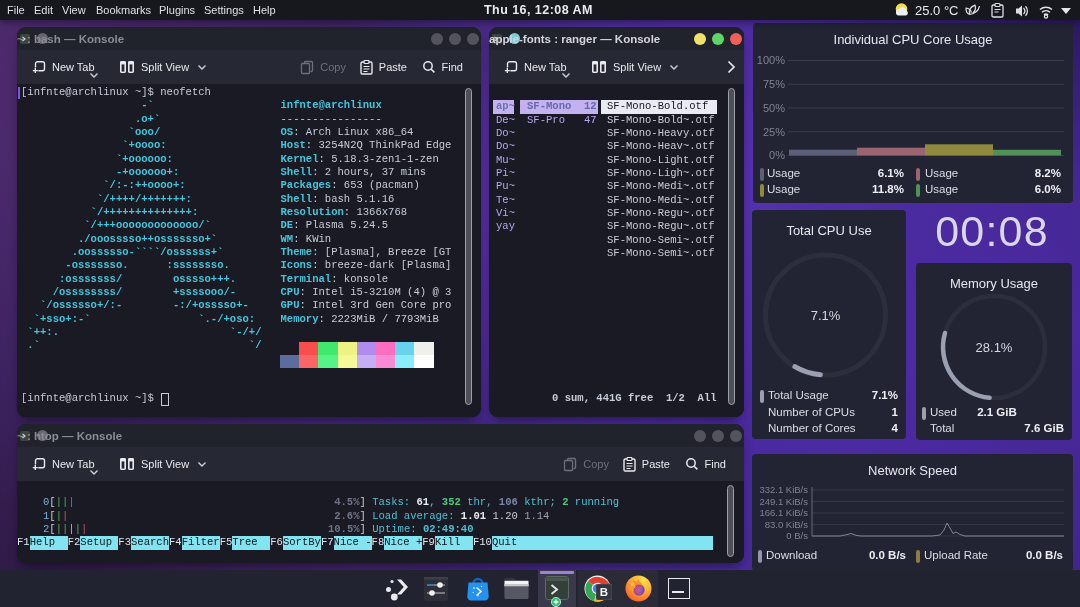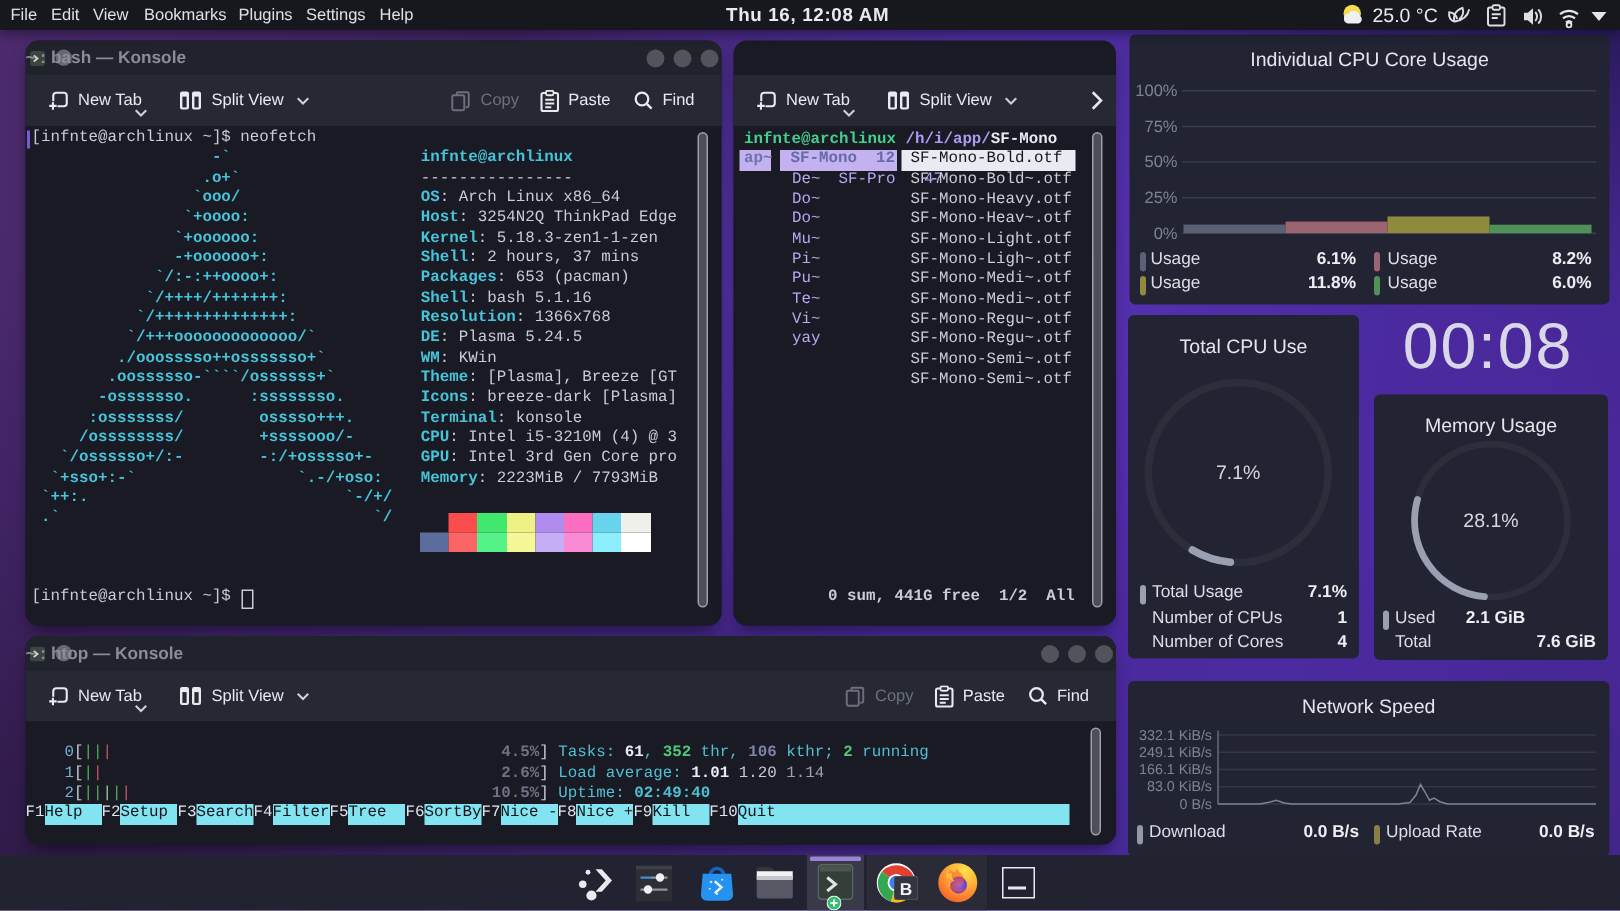--- a/index.html
+++ b/index.html
@@ -22,21 +22,21 @@
 .tbar .ttl.act{color:#d3d4dc;}
 .circ{position:absolute;top:35px;border-radius:50%;}
 .tools{position:absolute;left:0;top:23px;right:0;height:34px;background:#262833;border-bottom:1px solid #16161e;}
 .tbtn{position:absolute;top:0;height:34px;display:flex;align-items:center;color:#e9eaef;font-size:11px;font-weight:normal;gap:6px;}
 .tbtn.dis{color:#6d707c;}
 .term{position:absolute;left:0;right:0;bottom:0;background:#191a24;}
 pre{margin:0;font-family:"Liberation Mono",monospace;font-size:10.55px;line-height:13.35px;position:absolute;white-space:pre;}
 .cy{color:#46c5da;font-weight:bold;}
 .wh{color:#c7ccd9;}
 .gr{color:#44cf8e;font-weight:bold;}
-.pu{color:#b7a7ef;margin-left:32px;}
+.pu{color:#b7a7ef;}
 .pub{color:#ab9bf2;font-weight:bold;}
 .hn{color:#74b3d6}.hw{color:#c7ccd9}.bg1{color:#4fae57}.bg2{color:#8fd492}.br1{color:#bc5b60}.hwb{color:#e9ecf3;font-weight:bold}
 .hp{color:#6e7486;font-weight:bold}.hgr{color:#9aa2b2}.ht{color:#4fc0d0}
 .hgb{color:#50c878;font-weight:bold}.hbl{color:#7d84a8;font-weight:bold}.hcb{color:#4fc0d0;font-weight:bold}
 .fk{color:#dfe3ea;white-space:pre}.fl{background:#82e4f0;color:#10141c;white-space:pre}
 
 .card{position:absolute;background:#232433;border-radius:4px;}
 .ctitle{position:absolute;left:0;right:0;text-align:center;font-size:13px;color:#e4e6ee;}
 .leg{position:absolute;font-size:11.5px;color:#dcdee6;}
 .leg b{color:#eceef4;margin-top:40px;}
@@ -167,20 +167,31 @@
 <span class="cy">Memory</span>: 2223MiB / 7793MiB</pre>
     <div class="abs" style="left:282.2px;top:257.5px;height:13.35px;font-size:0"><span style="display:inline-block;width:19.2px;height:13.35px;background:#fb4d4d"></span><span style="display:inline-block;width:19.2px;height:13.35px;background:#41e86e"></span><span style="display:inline-block;width:19.2px;height:13.35px;background:#eef183"></span><span style="display:inline-block;width:19.2px;height:13.35px;background:#b18cf0"></span><span style="display:inline-block;width:19.2px;height:13.35px;background:#fb6ec0"></span><span style="display:inline-block;width:19.2px;height:13.35px;background:#67d3ec"></span><span style="display:inline-block;width:19.2px;height:13.35px;background:#f0f0ea"></span></div>
     <div class="abs" style="left:263px;top:270.85px;height:13.35px;font-size:0"><span style="display:inline-block;width:19.2px;height:13.35px;background:#5c6c9c"></span><span style="display:inline-block;width:19.2px;height:13.35px;background:#fb6565"></span><span style="display:inline-block;width:19.2px;height:13.35px;background:#55f287"></span><span style="display:inline-block;width:19.2px;height:13.35px;background:#f6f796"></span><span style="display:inline-block;width:19.2px;height:13.35px;background:#c5aef5"></span><span style="display:inline-block;width:19.2px;height:13.35px;background:#fb8ad4"></span><span style="display:inline-block;width:19.2px;height:13.35px;background:#8aeefc"></span><span style="display:inline-block;width:19.2px;height:13.35px;background:#ffffff"></span></div>
     <pre style="left:4px;top:308px" class="wh">[infnte@archlinux ~]$ </pre>
     <div class="abs" style="left:143.5px;top:309px;width:6px;height:11px;border:1px solid #c7ccd9"></div>
     <div class="abs" style="left:448px;top:4px;width:5px;height:315px;border:1.3px solid #9da0a9;border-radius:4px;background:#4d4f58"></div>
   </div>
 </div>
 
 <div class="win" id="w2" style="left:489px;top:27px;width:255px;height:390px;background:#191a24">
+  <div class="tbar">
+    <svg class="abs" style="left:3px;top:6.5px" width="10" height="10">
+        <rect width="10" height="10" rx="2" fill="#3c4540"></rect>
+        <path d="M2.5 3l2.5 2-2.5 2" stroke="#cfd6d0" stroke-width="1.2" fill="none"></path>
+      </svg>
+    <div class="abs" style="left:20px;top:5.5px;width:11px;height:11px;border-radius:50%;background:#7fccd4"></div>
+    <div class="ttl act" style="padding-right:14px">apple-fonts : ranger — Konsole</div>
+    <div class="circ" style="right:38.5px;top:5.5px;width:12px;height:12px;background:#eee269"></div>
+    <div class="circ" style="right:20.5px;top:5.5px;width:12px;height:12px;background:#5cd765"></div>
+    <div class="circ" style="right:2.5px;top:5.5px;width:12px;height:12px;background:#ef6058"></div>
+  </div>
   <div class="tools">
     <div class="tbtn" style="left:15px"><svg width="14" height="14" viewBox="0 0 14 14">
           <path d="M3.5 7.5v-3.7a2 2 0 0 1 2-2h5a2 2 0 0 1 2 2v5a2 2 0 0 1-2 2h-4.2" fill="none" stroke="#e9eaef" stroke-width="1.4"></path>
           <path d="M0.8 10.6h5M3.3 8.1v5" stroke="#e9eaef" stroke-width="1.4" fill="none"></path>
         </svg>New Tab</div>
     <svg class="abs" style="left:72px;top:22px" width="10" height="7">
         <path d="M1.5 1.5l3.5 3.5 3.5-3.5" stroke="#cfd1d8" stroke-width="1.4" fill="none"></path>
       </svg>
     <div class="tbtn" style="left:102px"><svg width="16" height="14" viewBox="0 0 16 14">
           <rect x="1" y="1" width="6" height="12" rx="1.4" fill="#e9eaef"></rect>
@@ -189,21 +200,20 @@
           <rect x="10.6" y="4.4" width="2.8" height="7.2" fill="#262833"></rect>
         </svg>Split View</div>
     <svg class="abs" style="left:180px;top:14px" width="10" height="7">
         <path d="M1.5 1.5l3.5 3.5 3.5-3.5" stroke="#cfd1d8" stroke-width="1.4" fill="none"></path>
       </svg>
     <svg class="abs" style="right:8px;top:10px" width="9" height="14">
         <path d="M1.5 1.5l5.5 5.5-5.5 5.5" stroke="#e9eaef" stroke-width="1.7" fill="none"></path>
       </svg>
   </div>
   <div class="term" style="top:57px">
-    <pre style="left:7px;top:3px"><span class="gr">infnte@archlinux</span><span class="pub"> /h/i/app/</span><span style="color:#e8eaf2;font-weight:bold">SF-Mono</span></pre>
     <div class="abs" style="left:4px;top:16.2px;width:21px;height:13.35px;background:#c3b1f0"></div>
     <div class="abs" style="left:31px;top:16.2px;width:78px;height:13.35px;background:#c3b1f0"></div>
     <div class="abs" style="left:112px;top:16.2px;width:116px;height:13.35px;background:#e9ebf2"></div>
     <pre style="left:7px;top:16.2px"><span style="color:#6f74ad;font-weight:bold">ap~</span>
 <span class="pu">De~</span>
 <span class="pu">Do~</span>
 <span class="pu">Do~</span>
 <span class="pu">Mu~</span>
 <span class="pu">Pi~</span>
 <span class="pu">Pu~</span>

